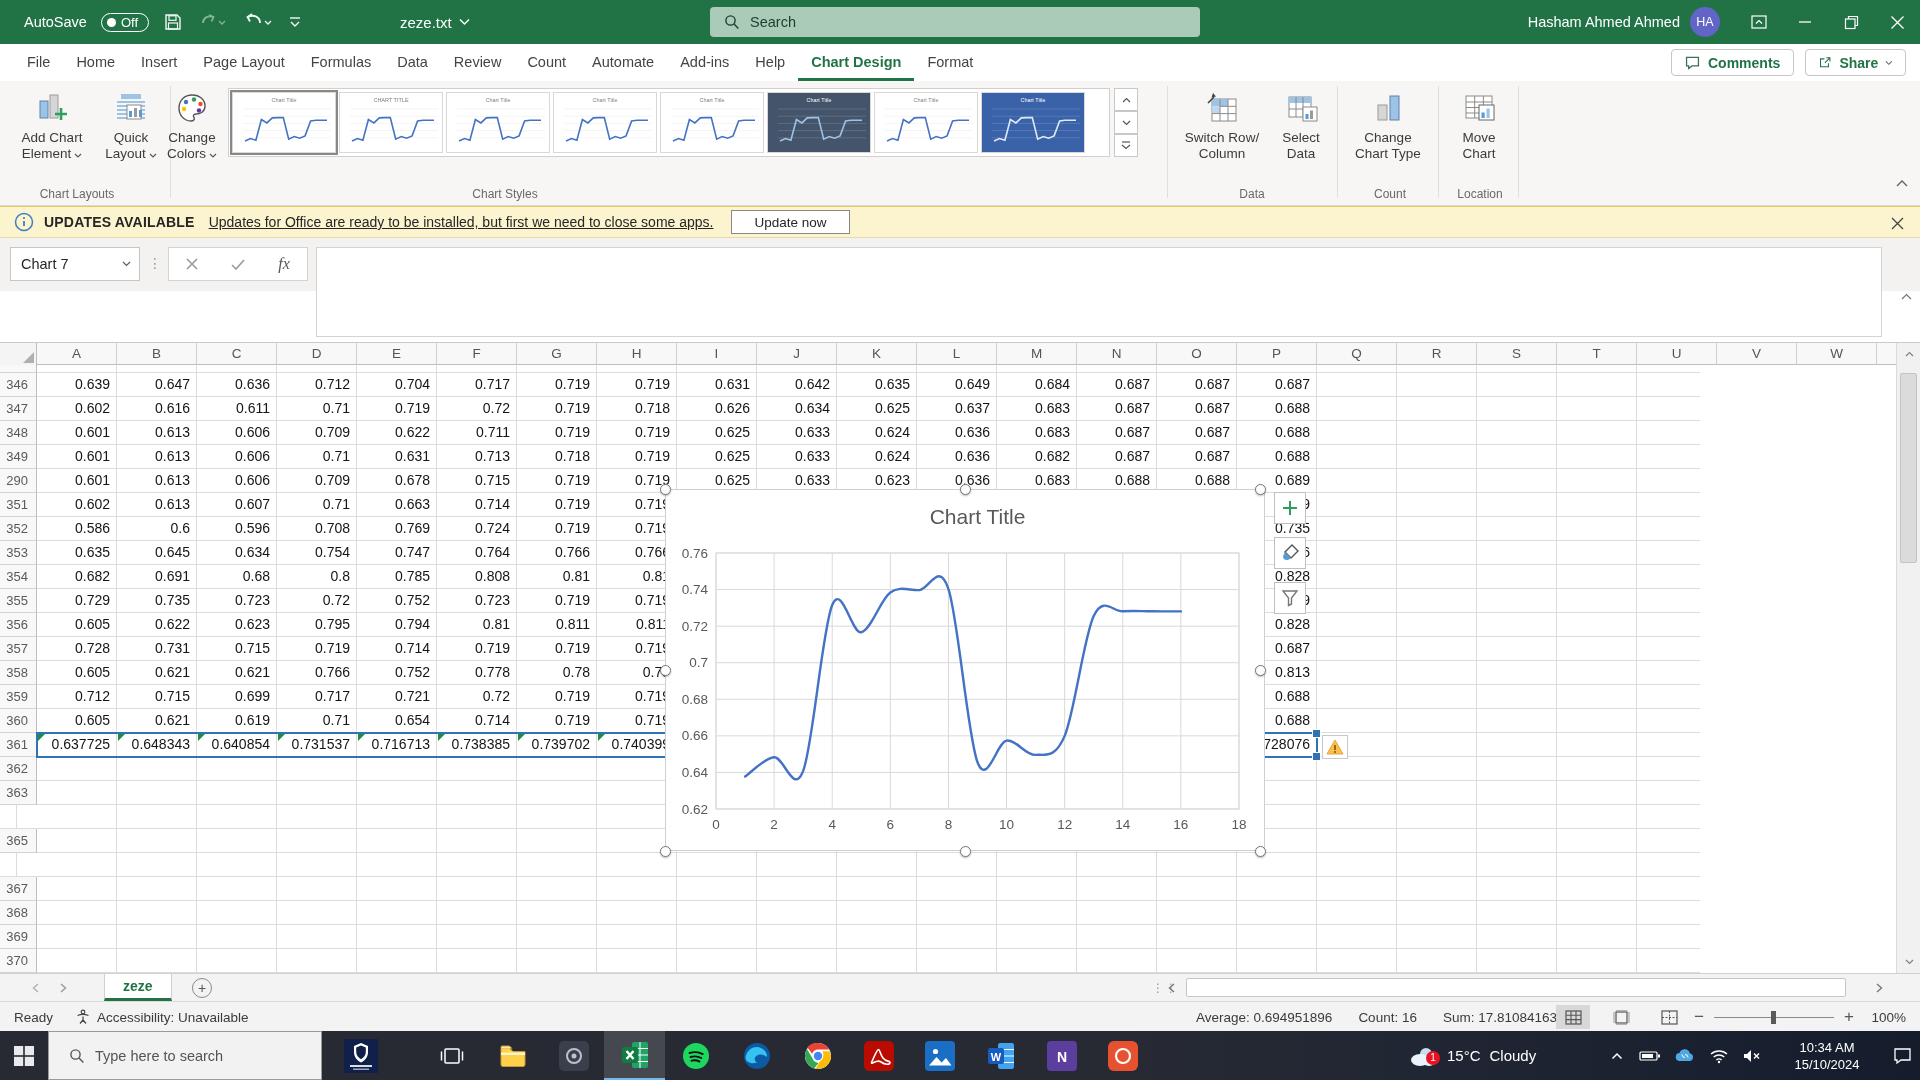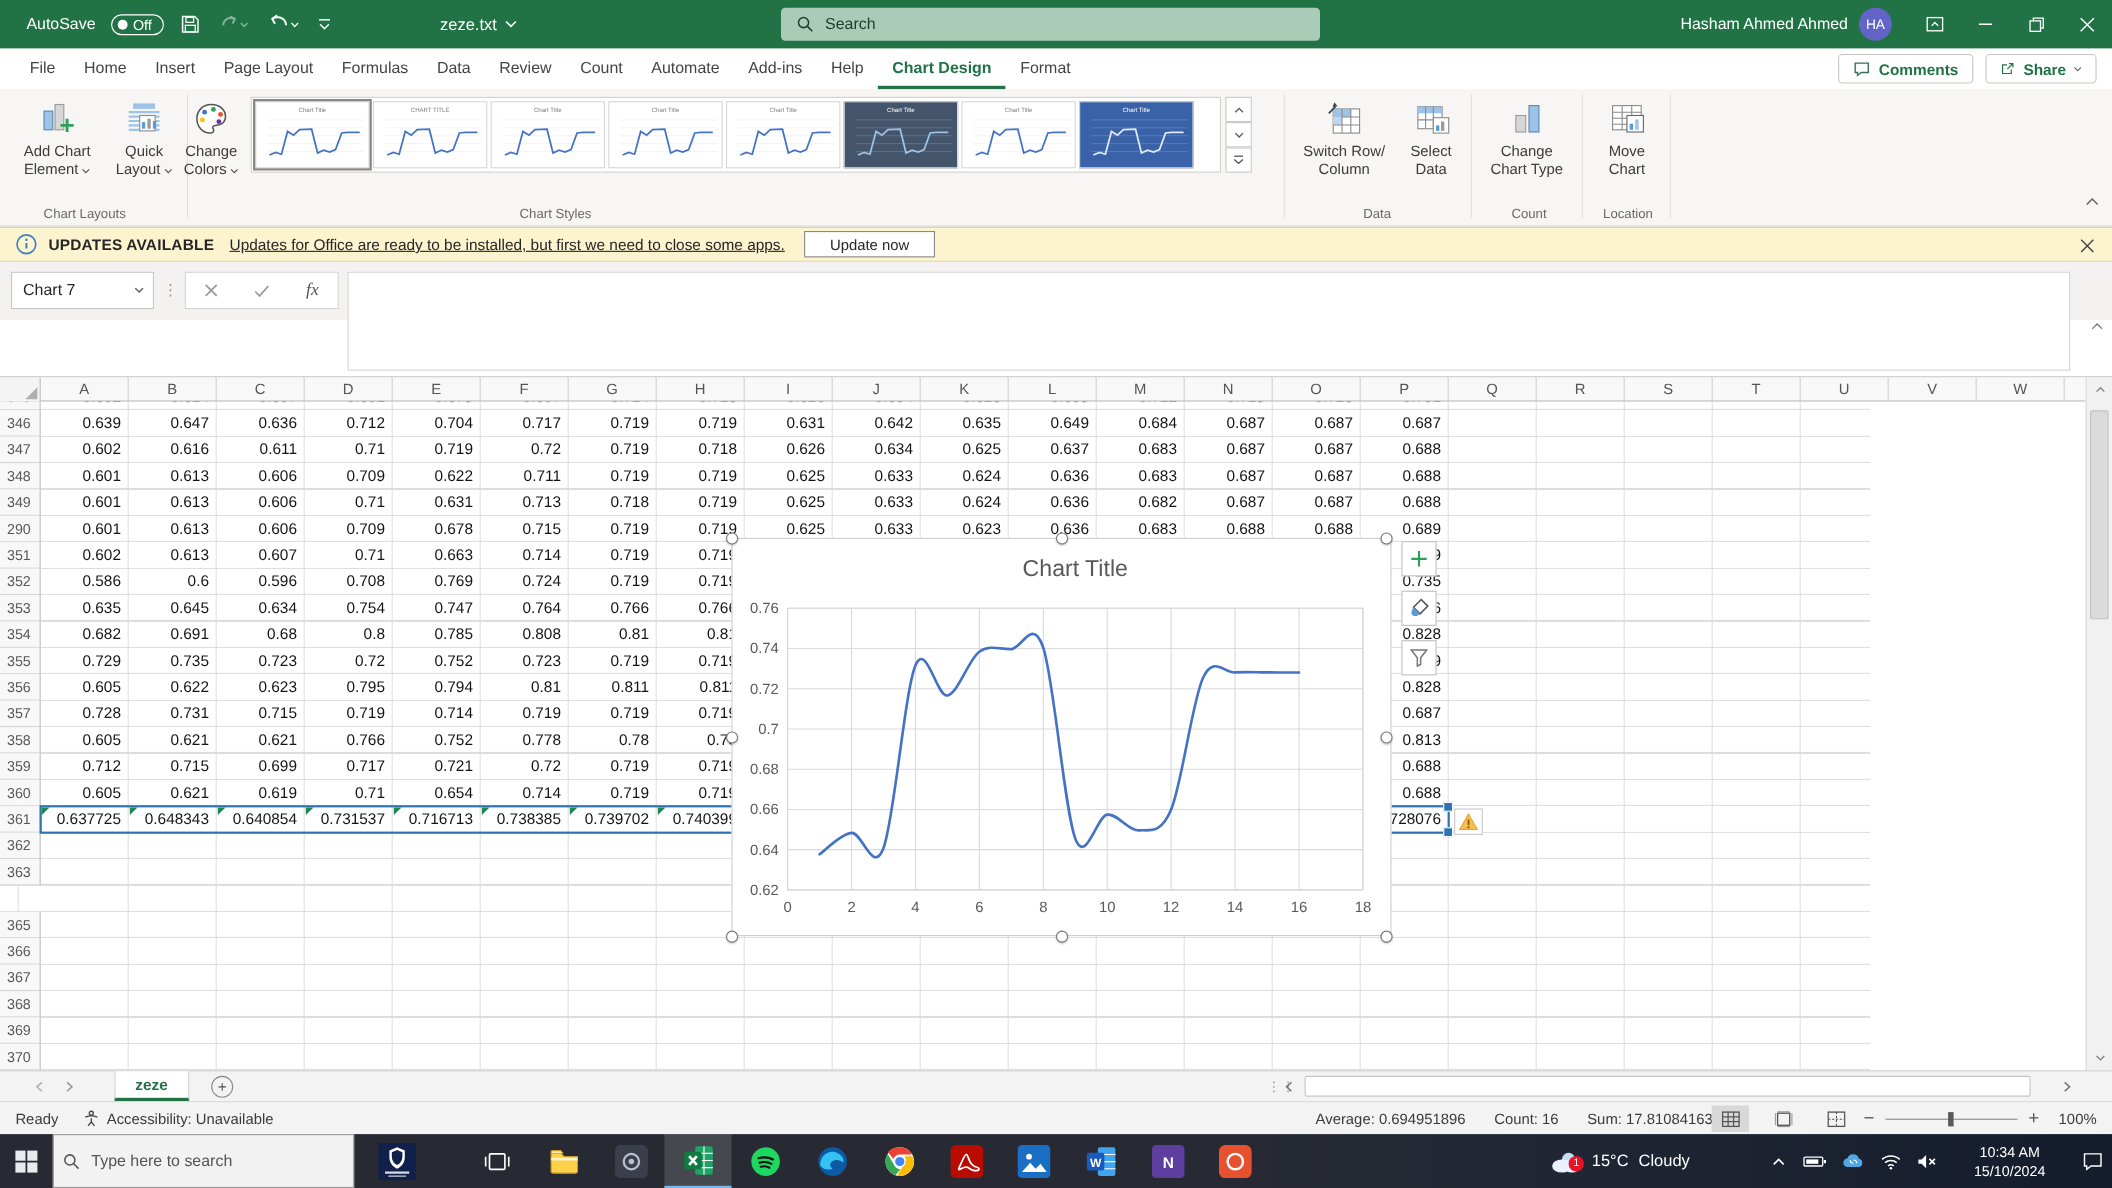--- a/index.html
+++ b/index.html
@@ -105,21 +105,21 @@
   .sbview.active{background:#D8D8D8}
   #sb-zoom{position:absolute;left:1694px;top:0;height:30px;display:flex;align-items:center;gap:10px}
   #zoomtrack{width:120px;height:1px;background:#8a8a8a;position:relative}
   #zoomthumb{position:absolute;left:57px;top:-6px;width:5px;height:13px;background:#5a5a5a;cursor:grab}
   #sb-zoomlvl{position:absolute;right:14px;top:0;height:30px;display:flex;align-items:center;cursor:pointer}
   .acc{display:flex;align-items:center;gap:6px}
 
   
   #taskbar{position:absolute;left:0;top:1031px;width:1920px;height:49px;background:linear-gradient(90deg,#272A33 0%,#272A33 58%,#202633 74%,#151C2C 100%);z-index:30;color:#fff}
   #tb-start{position:absolute;left:0;top:0;width:48px;height:49px;display:flex;align-items:center;justify-content:center;cursor:pointer}
-  #tb-searchbox{position:absolute;left:48px;top:0;width:274px;height:49px;background:#F2F2F2;border:1px solid #9a9a9a;display:flex;align-items:center;gap:10px;padding-left:8px;color:#545454;font-size:14.5px;cursor:text}
+  #tb-searchbox{position:absolute;left:48px;top:0;width:274px;height:49px;background:#F2F2F2;border:1px solid #9a9a9a;display:flex;align-items:center;gap:10px;padding-left:20px;color:#545454;font-size:14.5px;cursor:text}
   #tb-icons{position:absolute;left:330px;top:0;height:49px;display:flex;align-items:center}
   .tslot{width:61px;height:49px;display:flex;align-items:center;justify-content:center;cursor:pointer;position:relative}
   .tslot.active{background:rgba(255,255,255,.14);border-bottom:2px solid #76B9ED}
   .tslot.wgap{margin-right:30px}
   #tb-weather{position:absolute;left:1408px;top:0;height:49px;display:flex;align-items:center;gap:9px;cursor:pointer}
   #tb-weather .badge{position:absolute;left:18px;top:7px;background:#E81224;color:#fff;border-radius:50%;width:14px;height:14px;font-size:10px;display:flex;align-items:center;justify-content:center}
   #tb-weather .wtxt{font-size:15px}
   #tb-tray{position:absolute;left:1608px;top:0;height:49px;display:flex;align-items:center;gap:13px}
   .trayic{cursor:pointer;display:flex;align-items:center}
   #tb-clock{position:absolute;left:1772px;top:0;width:110px;height:49px;display:flex;flex-direction:column;align-items:center;justify-content:center;font-size:13px;line-height:17px;cursor:pointer}
@@ -745,23 +745,20 @@
         <div class="cell" style="left:1237px"><b class="tri"></b>0.728076</div>
       </div>
       <div class="grow" style="top:414px">
         <div class="rn">362</div>
       </div>
       <div class="grow" style="top:438px">
         <div class="rn">363</div>
       </div>
       <div class="grow" style="top:486px">
         <div class="rn">365</div>
-      </div>
-      <div class="grow" style="top:510px">
-        <div class="rn">366</div>
       </div>
       <div class="grow" style="top:534px">
         <div class="rn">367</div>
       </div>
       <div class="grow" style="top:558px">
         <div class="rn">368</div>
       </div>
       <div class="grow" style="top:582px">
         <div class="rn">369</div>
       </div>

